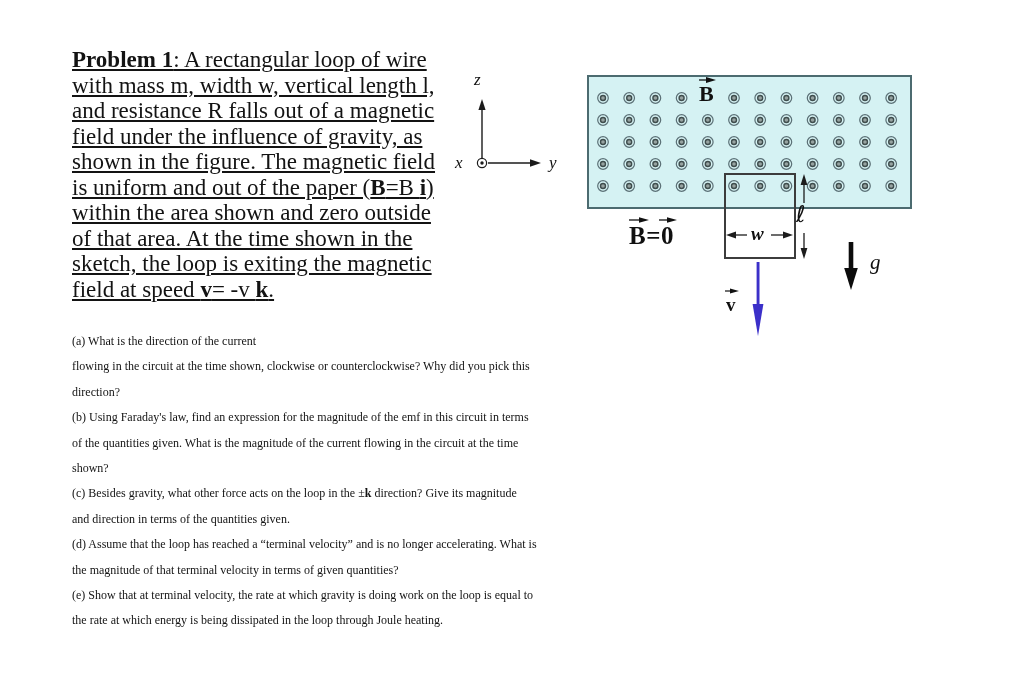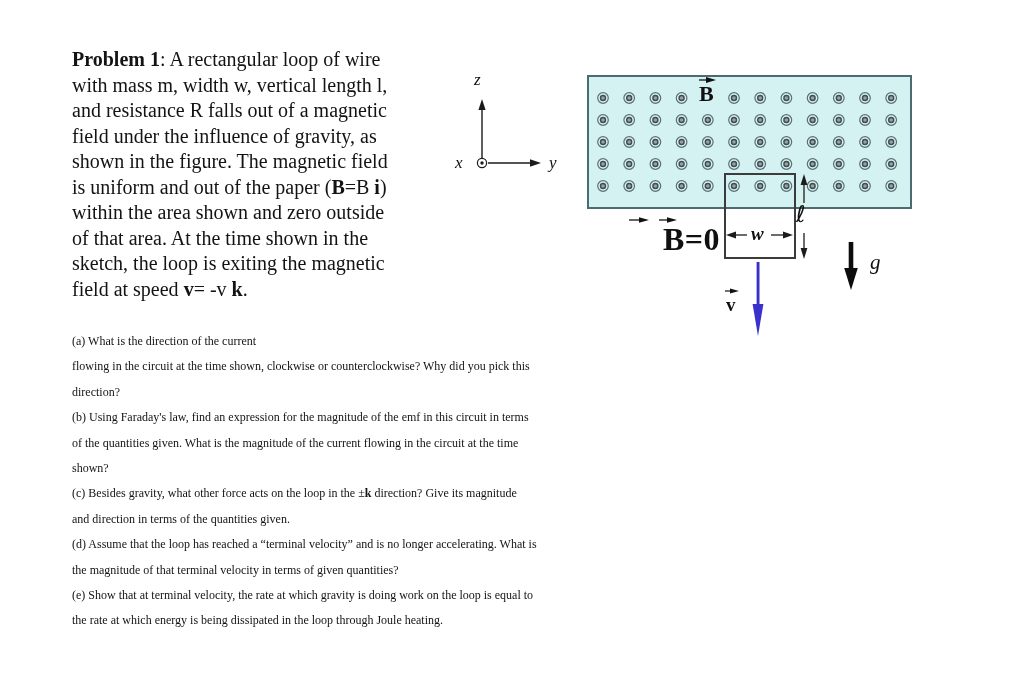--- a/index.html
+++ b/index.html
@@ -1,34 +1,34 @@
 <!DOCTYPE html>
 <html><head>
 <meta charset="utf-8">
 <style>
   html,body{margin:0;padding:0;background:#ffffff;}
   .page{position:relative;width:1024px;height:675px;background:#ffffff;overflow:hidden;
         font-family:"Liberation Serif","DejaVu Serif",serif;color:#111;}
   .abs{position:absolute;}
   .textblock{white-space:pre-line;color:#131313;}
-  .intro{left:72px;top:47px;width:445px;font-size:20px;line-height:25.5px;z-index:4;}
+  .intro{left:72px;top:47px;width:445px;font-size:23px;line-height:25.5px;z-index:4;text-decoration:underline;}
   .questions{left:72px;top:329px;width:925px;font-size:12px;line-height:25.4px;z-index:4;}
   .field{left:587px;top:75px;width:325px;height:134px;box-sizing:border-box;
          border:2px solid #4c6b70;z-index:1;}
   .loop{left:724px;top:173px;width:72px;height:86px;box-sizing:border-box;
         border:2px solid #3c3c3c;background:transparent;z-index:2;}
   #overlay{left:0;top:0;width:1024px;height:675px;z-index:3;pointer-events:none;}
   .lbl{position:absolute;z-index:4;color:#101010;line-height:1;}
   .it{font-style:italic;}
   .bd{font-weight:bold;}
   .z-label{left:474px;top:71px;font-size:17px;}
   .x-label{left:455px;top:154px;font-size:17px;}
   .y-label{left:549px;top:154px;font-size:17px;}
   .bfield-label{left:699px;top:83px;font-size:22px;}
-  .bzero-label{left:629px;top:223px;font-size:32px;letter-spacing:.5px;margin-left:34px;}
+  .bzero-label{left:629px;top:223px;font-size:25px;letter-spacing:.5px;}
   .w-label{left:751px;top:224px;font-size:19px;}
   .l-label{left:796px;top:203px;font-size:23px;font-family:"DejaVu Serif","DejaVu Sans",serif;}
   .g-label{left:870px;top:252px;font-size:21px;}
   .v-label{left:726px;top:295px;font-size:19px;}
 </style>
 </head>
 <body>
 
 <div class="page">
 

